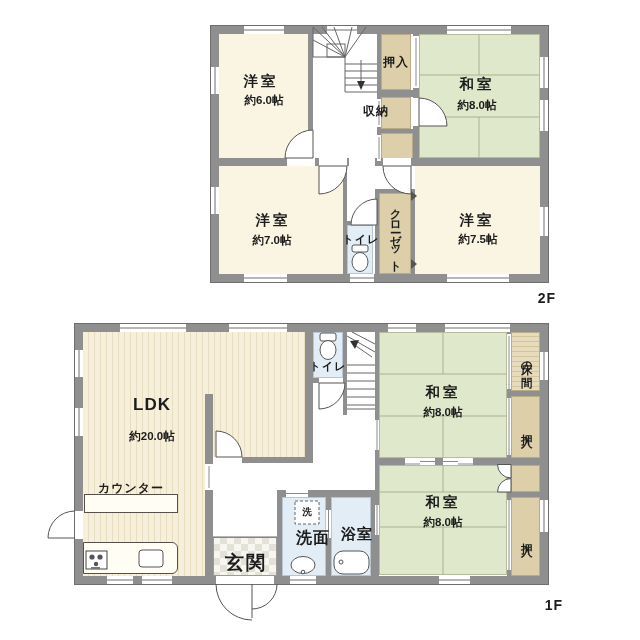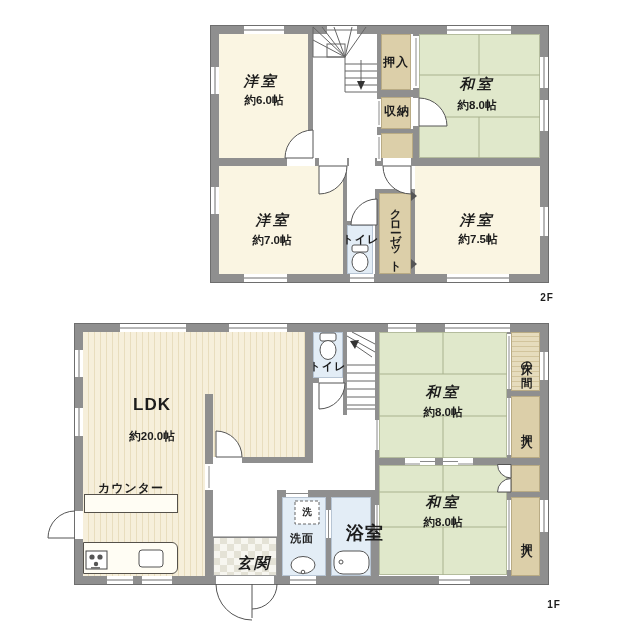--- a/index.html
+++ b/index.html
@@ -10,26 +10,26 @@
   .wall{position:absolute;background:#8f8f8f;}
   .cream{background:#faf5e2;}
   .tatami{background:#e0e8cb;box-shadow:inset 0 0 0 1px #b4bc9d;}
   .tan{background:#dccfa9;box-shadow:inset 0 0 0 1px #b9ab84;}
   .wet{background:#e3edf6;box-shadow:inset 0 0 0 1px #b7c5d4;}
   .ldk{background:repeating-linear-gradient(90deg,#f6efdb 0px,#f6efdb 5px,#e8ddbe 5px,#e8ddbe 6px);}
   .tokonoma{background:repeating-linear-gradient(180deg,#e6dcbd 0px,#e6dcbd 4px,#d2c49c 4px,#d2c49c 5px);box-shadow:inset 0 0 0 1px #b9ab84;}
   .checker{background:#f7f6f0;background-image:conic-gradient(#e4e2d6 90deg,#f7f6f0 90deg 180deg,#e4e2d6 180deg 270deg,#f7f6f0 270deg);background-size:14px 14px;box-shadow:inset 0 0 0 1px #9a9a9a;}
   .counterbox{position:absolute;background:#fffdf4;border:1px solid #55514a;box-sizing:border-box;}
   .lbl{position:absolute;transform:translate(-50%,-50%);font-weight:700;color:#1c1c1c;white-space:nowrap;line-height:1;}
-  .nm{font-size:14.5px;letter-spacing:3px;font-style:italic;}
+  .nm{font-size:14.5px;letter-spacing:3px;}
   .sz{font-size:11.5px;letter-spacing:0px;}
   .sm{font-size:12px;letter-spacing:1px;}
   .tiny{font-size:9.5px;letter-spacing:0;}
   .big{font-size:17px;letter-spacing:1px;}
-  .flab{font-size:10px;letter-spacing:1px;}
+  .flab{font-size:14px;letter-spacing:1px;}
   .vt{writing-mode:vertical-rl;text-orientation:upright;font-size:11.5px;letter-spacing:2px;font-weight:700;}
   svg{position:absolute;left:0;top:0;pointer-events:none;}
 </style>
 </head>
 <body>
 
 <div id="canvas">
 
   <div class="room cream" style="left:219px;top:34px;width:89px;height:124px"></div>
   <div class="room tatami" style="left:419px;top:34px;width:121px;height:124px"></div>
@@ -282,39 +282,39 @@
       <rect x="139" y="550" width="24" height="17" rx="3"></rect>
       <rect x="295" y="501" width="24" height="23" stroke="#666" stroke-dasharray="3,2"></rect>
     </g>
   </svg>
 
   <div class="lbl nm" style="left:261px;top:81px">洋室</div>
   <div class="lbl sz" style="left:264px;top:101px">約6.0帖</div>
   <div class="lbl nm" style="left:477px;top:84px">和室</div>
   <div class="lbl sz" style="left:477px;top:106px">約8.0帖</div>
   <div class="lbl sm" style="left:396px;top:62px">押入</div>
-  <div class="lbl sm" style="left:397px;top:111px">収納</div>
+  <div class="lbl sm" style="left:376px;top:111px">収納</div>
   <div class="lbl nm" style="left:273px;top:220px">洋室</div>
   <div class="lbl sz" style="left:272px;top:241px">約7.0帖</div>
   <div class="lbl sm" style="left:361px;top:239px;font-size:11px">トイレ</div>
   <div class="lbl vt" style="left:395px;top:233px;letter-spacing:0">クローゼット</div>
   <div class="lbl nm" style="left:477px;top:220px">洋室</div>
   <div class="lbl sz" style="left:478px;top:240px">約7.5帖</div>
   <div class="lbl flab" style="left:547px;top:298px">2F</div>
 
   <div class="lbl big" style="left:152px;top:404px">LDK</div>
   <div class="lbl sz" style="left:152px;top:437px">約20.0帖</div>
   <div class="lbl sm" style="left:131px;top:488px">カウンター</div>
   <div class="lbl nm" style="left:443px;top:392px">和室</div>
   <div class="lbl sz" style="left:443px;top:413px">約8.0帖</div>
   <div class="lbl nm" style="left:443px;top:502px">和室</div>
   <div class="lbl sz" style="left:443px;top:523px">約8.0帖</div>
   <div class="lbl vt" style="left:526px;top:361px;letter-spacing:1px">床の間</div>
   <div class="lbl vt" style="left:526px;top:427px">押入</div>
   <div class="lbl vt" style="left:526px;top:536px">押入</div>
   <div class="lbl sm" style="left:328px;top:366px;font-size:11px">トイレ</div>
-  <div class="lbl nm" style="left:254px;top:562px;font-size:15px;letter-spacing:2px">玄関</div>
-  <div class="lbl sm" style="left:302px;top:538px;font-size:11px">洗面</div>
-  <div class="lbl sm" style="left:365px;top:533px;font-size:18px">浴室</div>
+  <div class="lbl nm" style="left:246px;top:562px;font-size:19px;letter-spacing:2px">玄関</div>
+  <div class="lbl sm" style="left:313px;top:538px;font-size:16px">洗面</div>
+  <div class="lbl sm" style="left:357px;top:533px;font-size:15px">浴室</div>
   <div class="lbl tiny" style="left:307px;top:512px">洗</div>
   <div class="lbl flab" style="left:554px;top:605px">1F</div>
 
 </div>
 
 </body></html>

